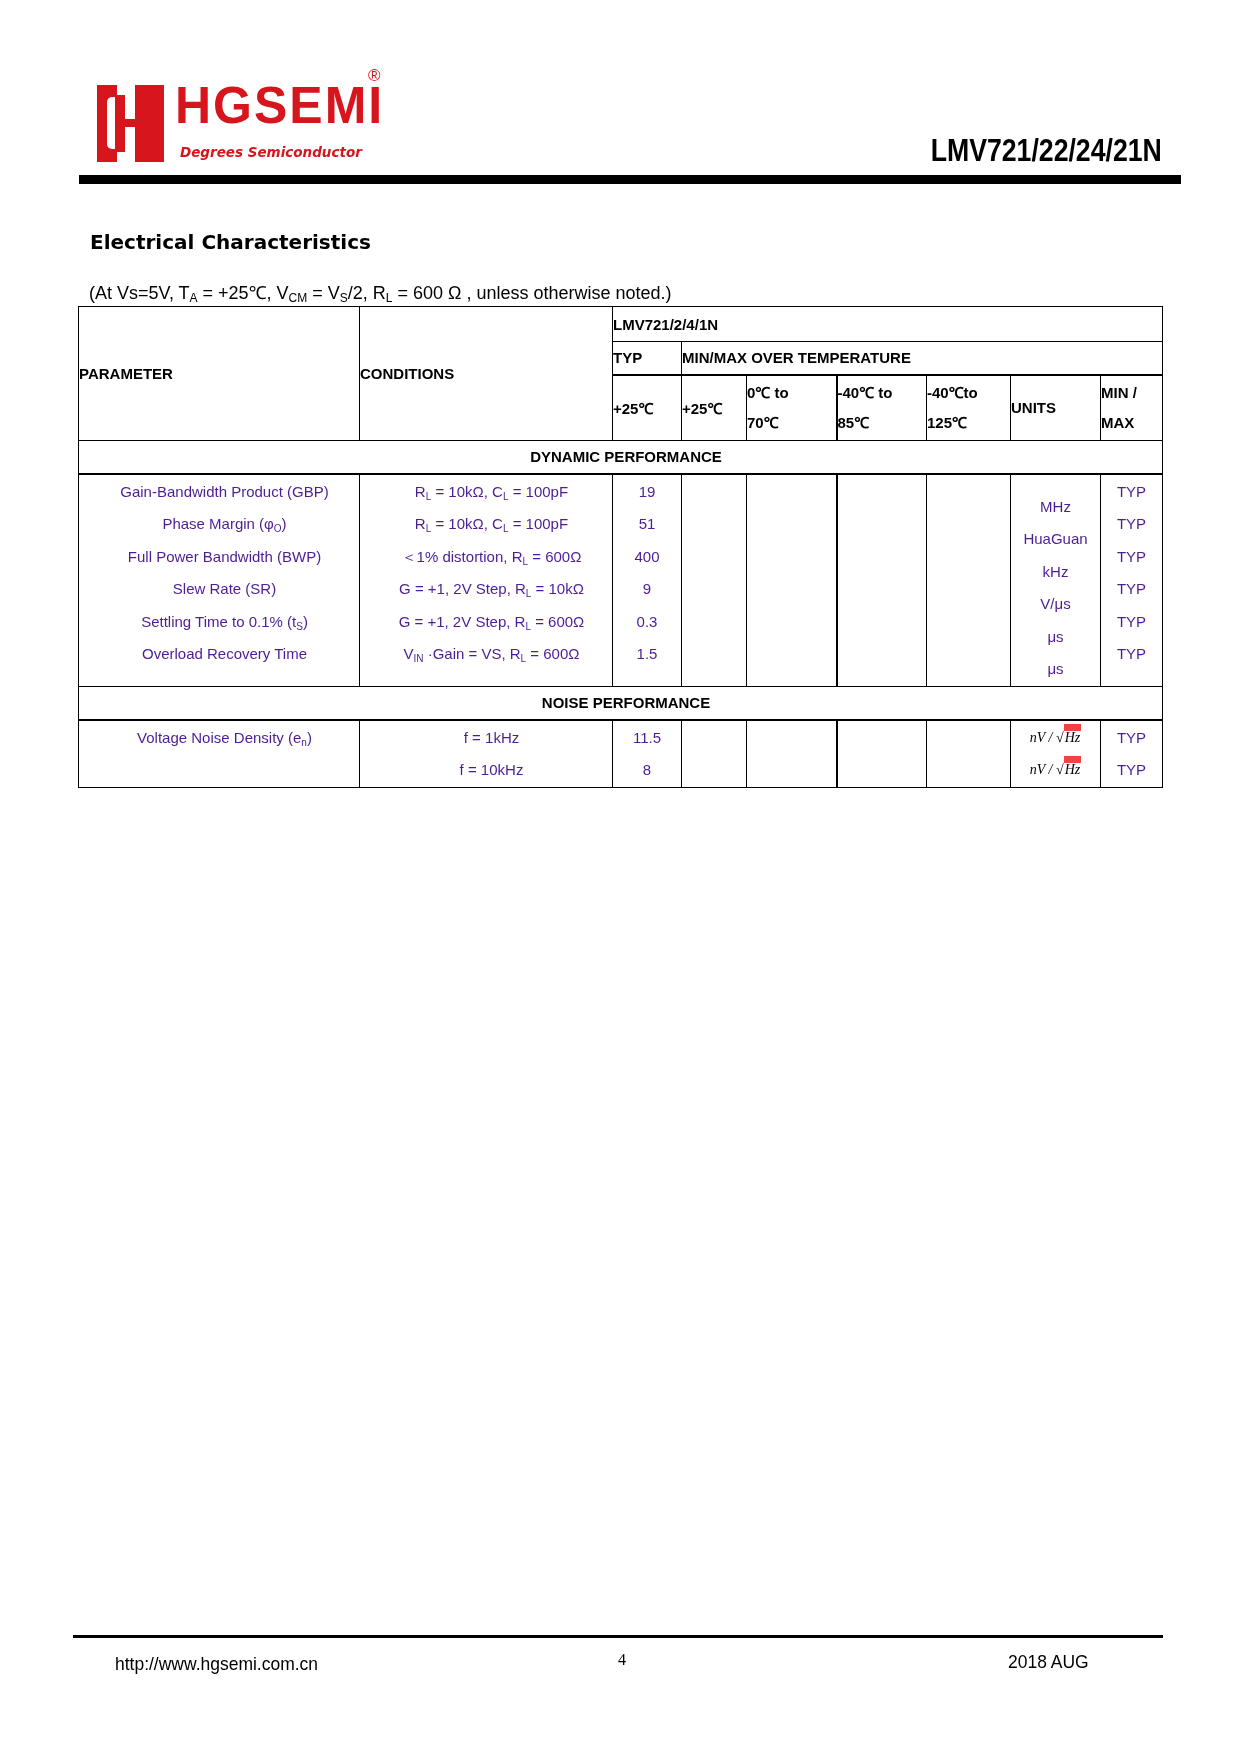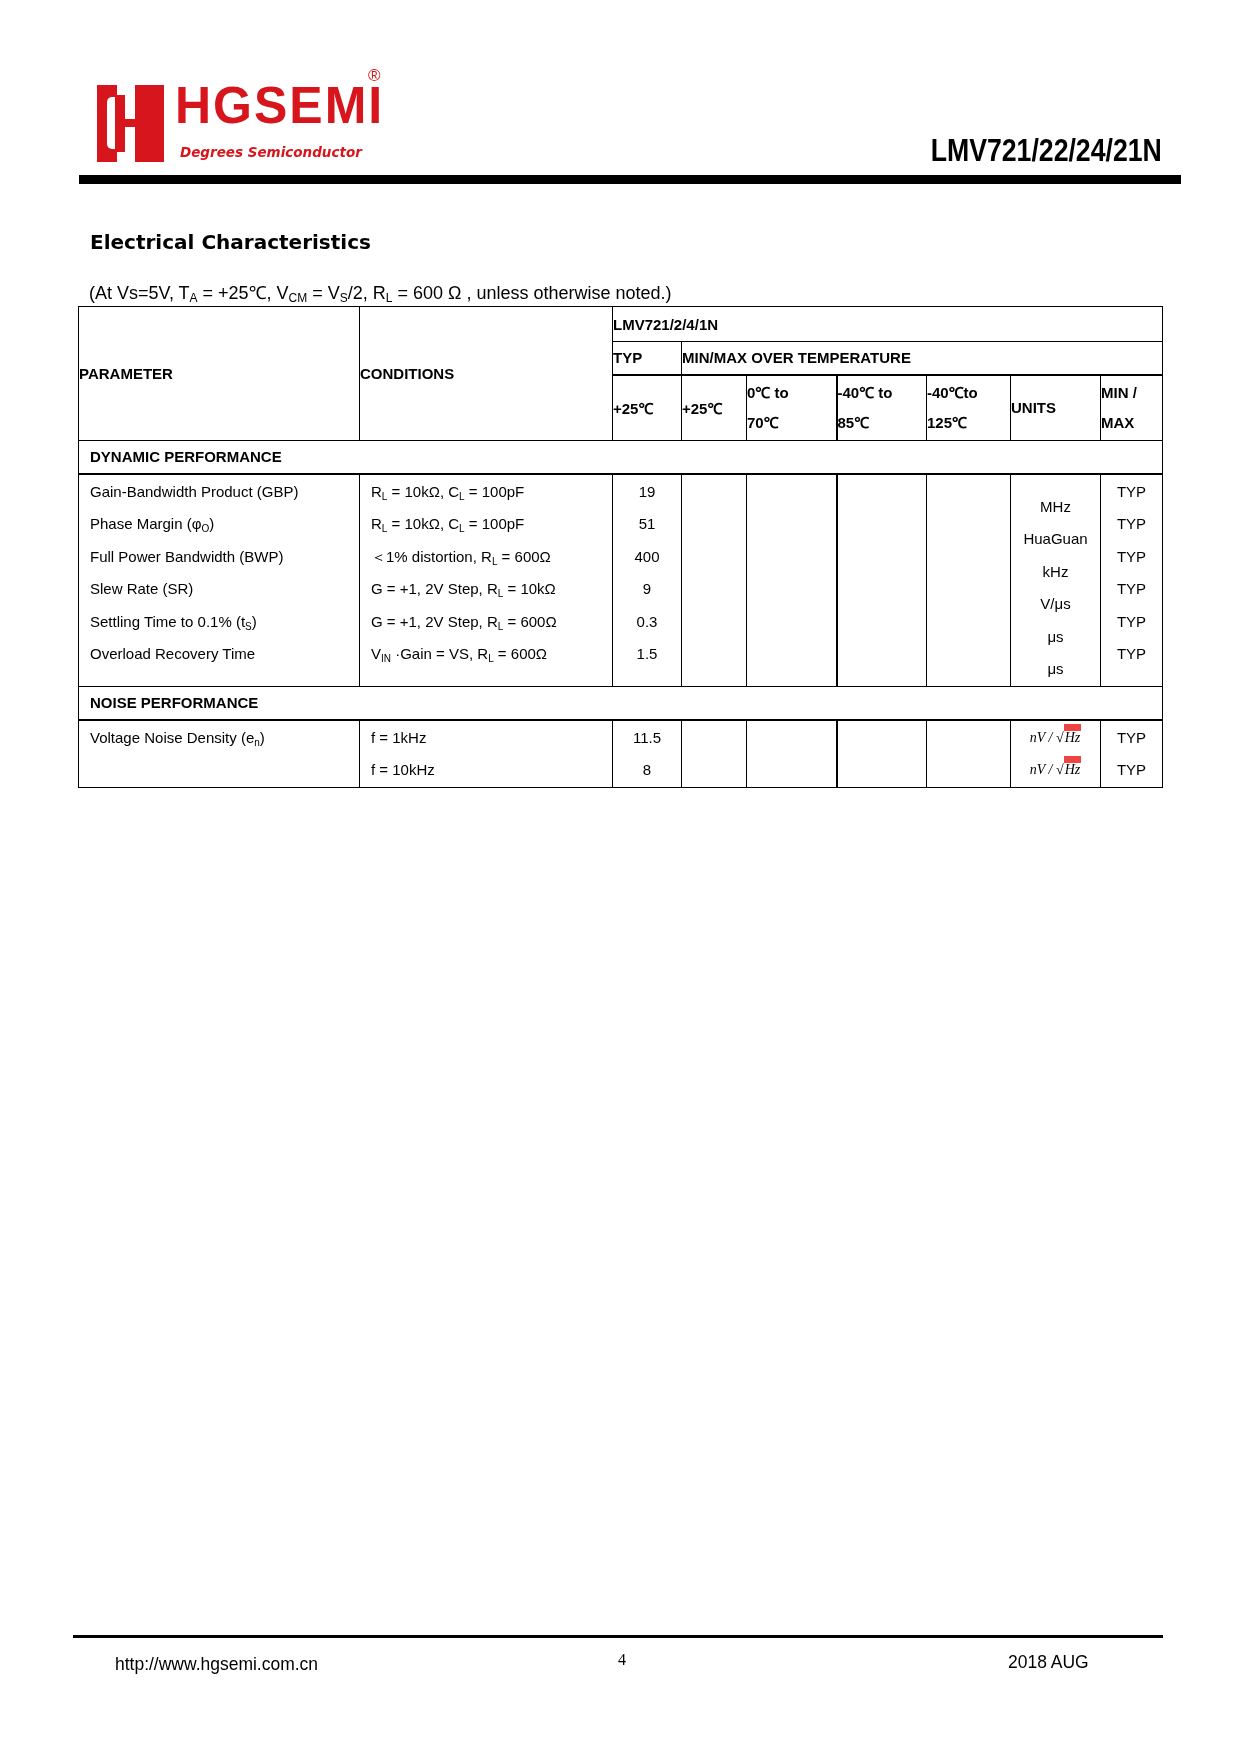--- a/index.html
+++ b/index.html
@@ -23,24 +23,24 @@
 
   .sec-title { left:90px; top:230px; font-family:"DejaVu Sans", sans-serif; font-weight:bold; font-size:20px; }
   .cond-note { left:89px; top:280px; font-size:18px; }
   .cond-note sub { font-size:12px; }
 
   
   table.spec { position:absolute; left:78px; top:306px; width:1084px; border-collapse:collapse; table-layout:fixed; font-size:15px; }
   table.spec td { border:1px solid #000; padding:0; vertical-align:middle; }
   table.spec .h { font-weight:bold; font-size:15px; }
   table.spec .c { text-align:center; }
-  table.spec .l { text-align:left; padding-left:11px; }
+  table.spec .l { text-align:center; padding-left:11px; }
   .thick-b { border-bottom:2px solid #000 !important; }
   .thick-l { border-left:2px solid #000 !important;margin-top:8px; }
-  .data-cell { color:#000000; }
+  .data-cell { color:#4c1d95; }
   .row-line { height:32.6px; line-height:32.6px; }
   sub { font-size:10px; vertical-align:-3px; }
 
   .unit-noise { font-family:"Liberation Serif", serif; font-style:italic; font-size:14px; }
   .sqrt { display:inline-block; border-top:7px solid #ef4444; line-height:14px; padding:0 1px; }
 
   .foot-rule { left:73px; top:1635px; width:1090px; height:3px; background:#000; }
   .foot-url { left:115px; top:1653px; font-size:19px; transform:scaleX(0.92); transform-origin:left; }
   .foot-page { left:618px; top:1651px; font-family:"Liberation Serif", serif; font-size:16px; }
   .foot-date { left:1008px; top:1651px; font-size:19px; transform:scaleX(0.92); transform-origin:left; }

